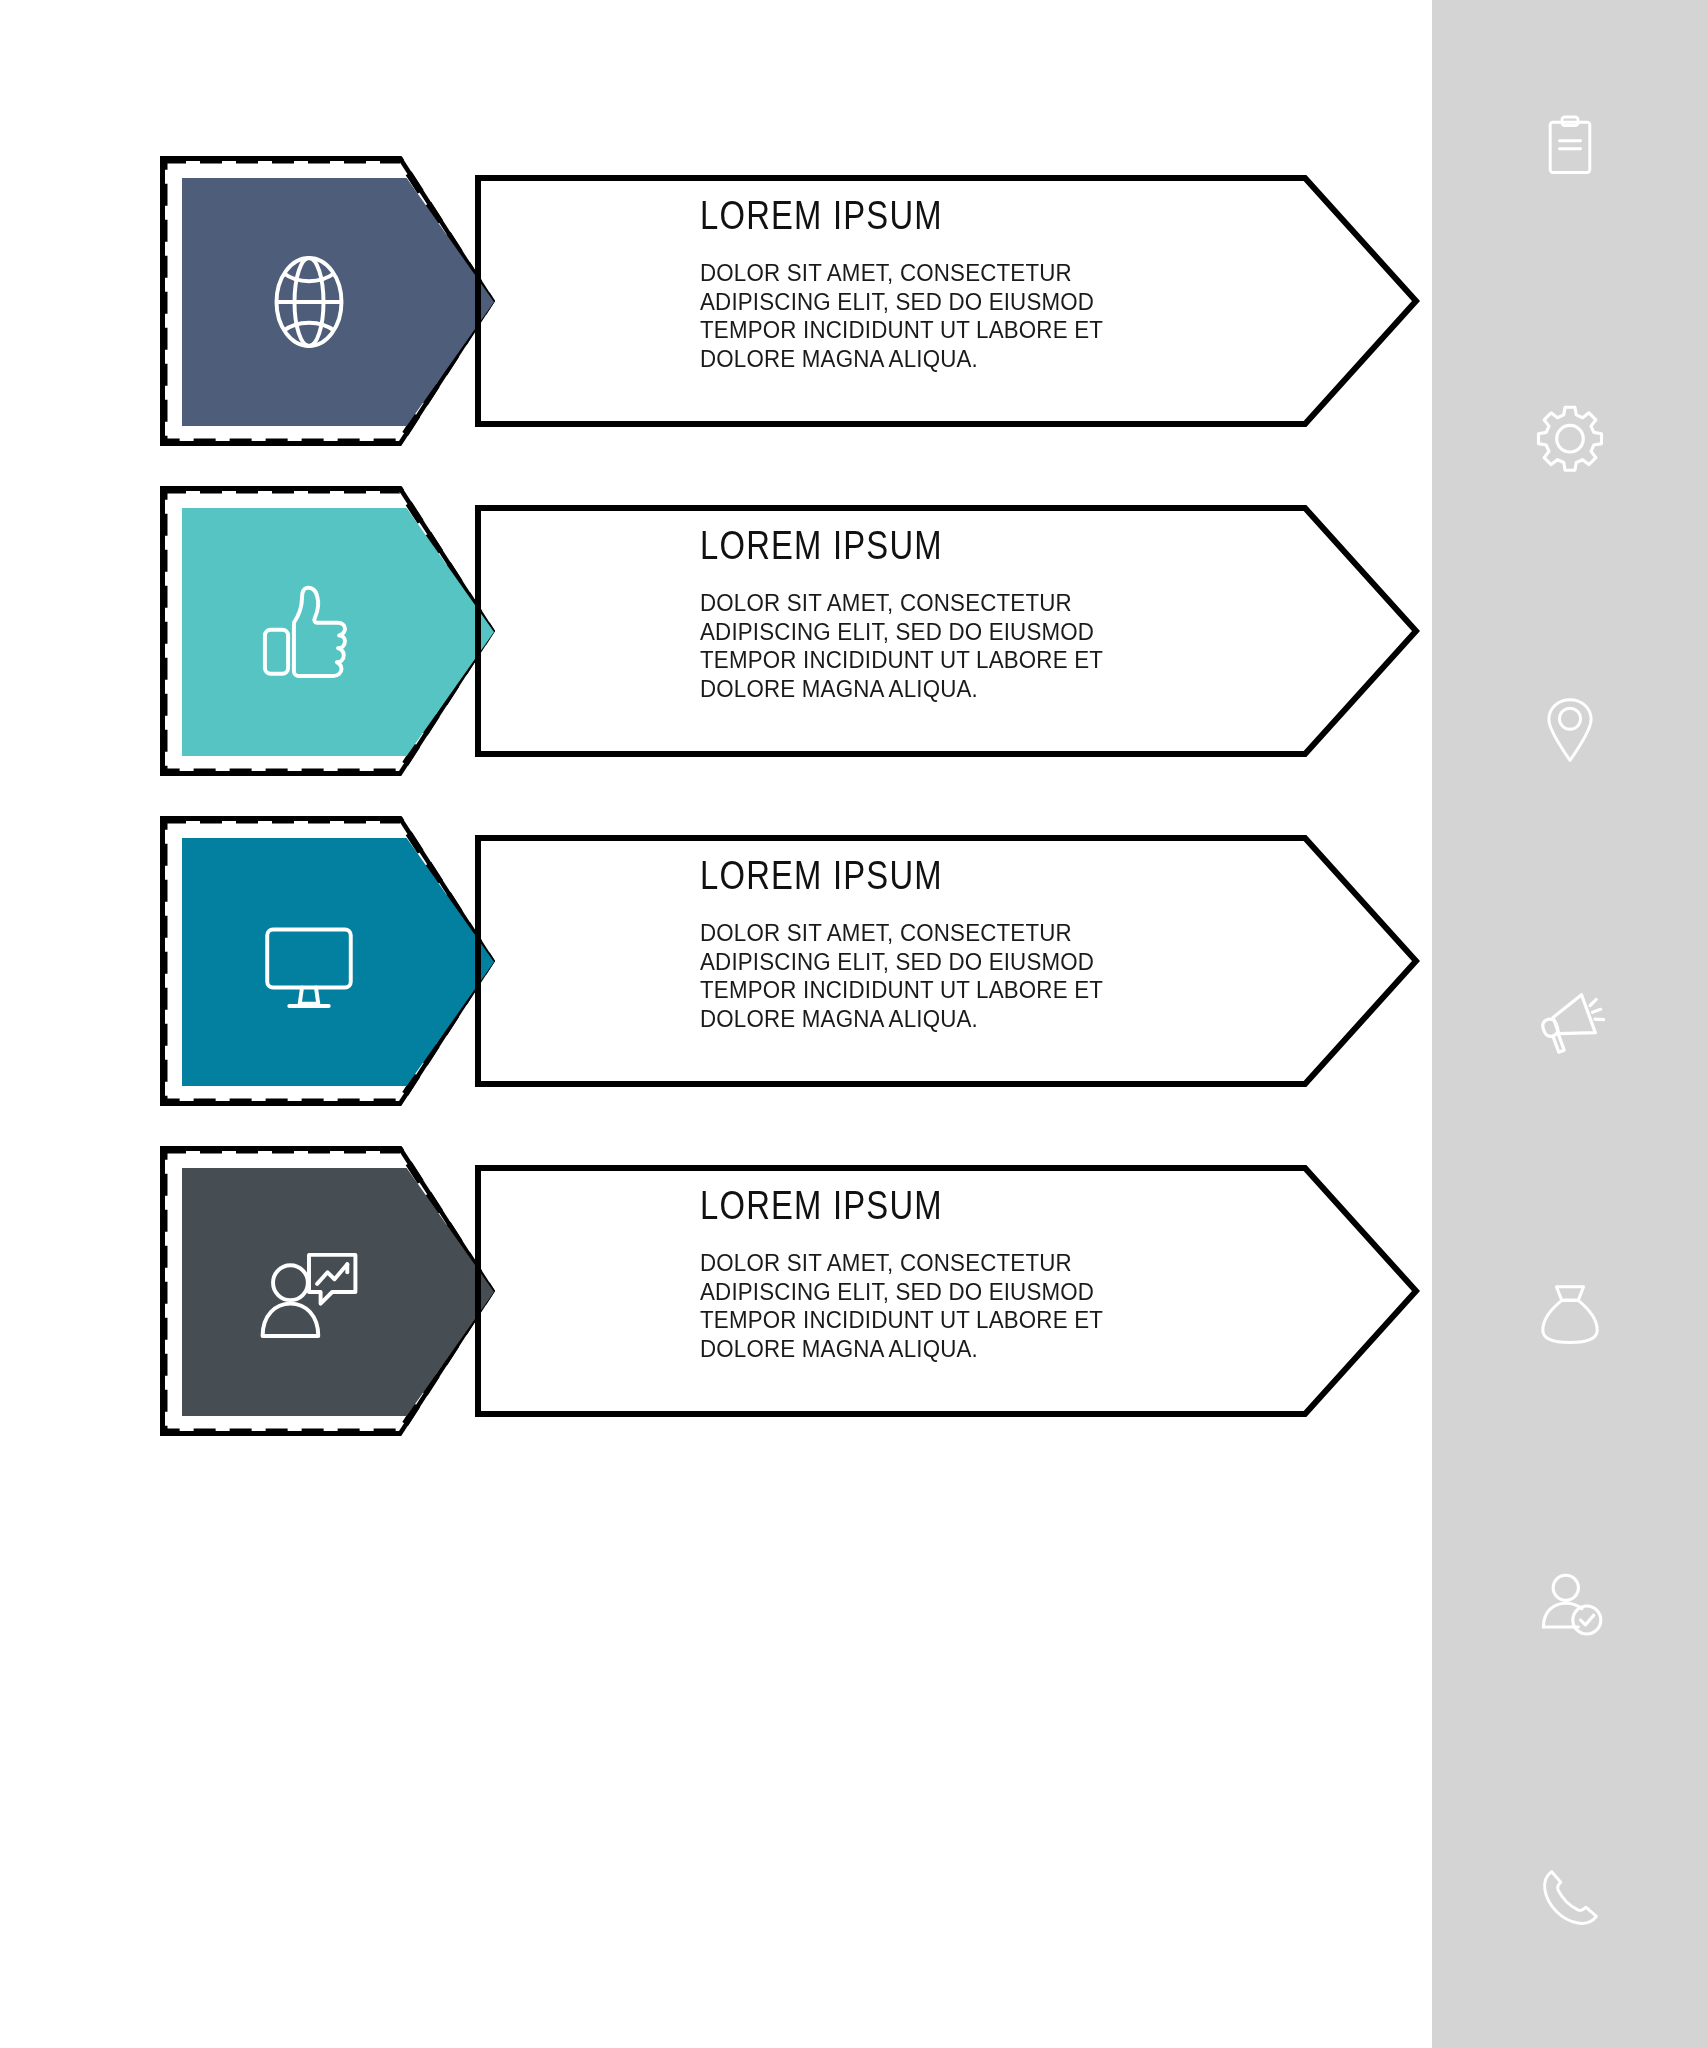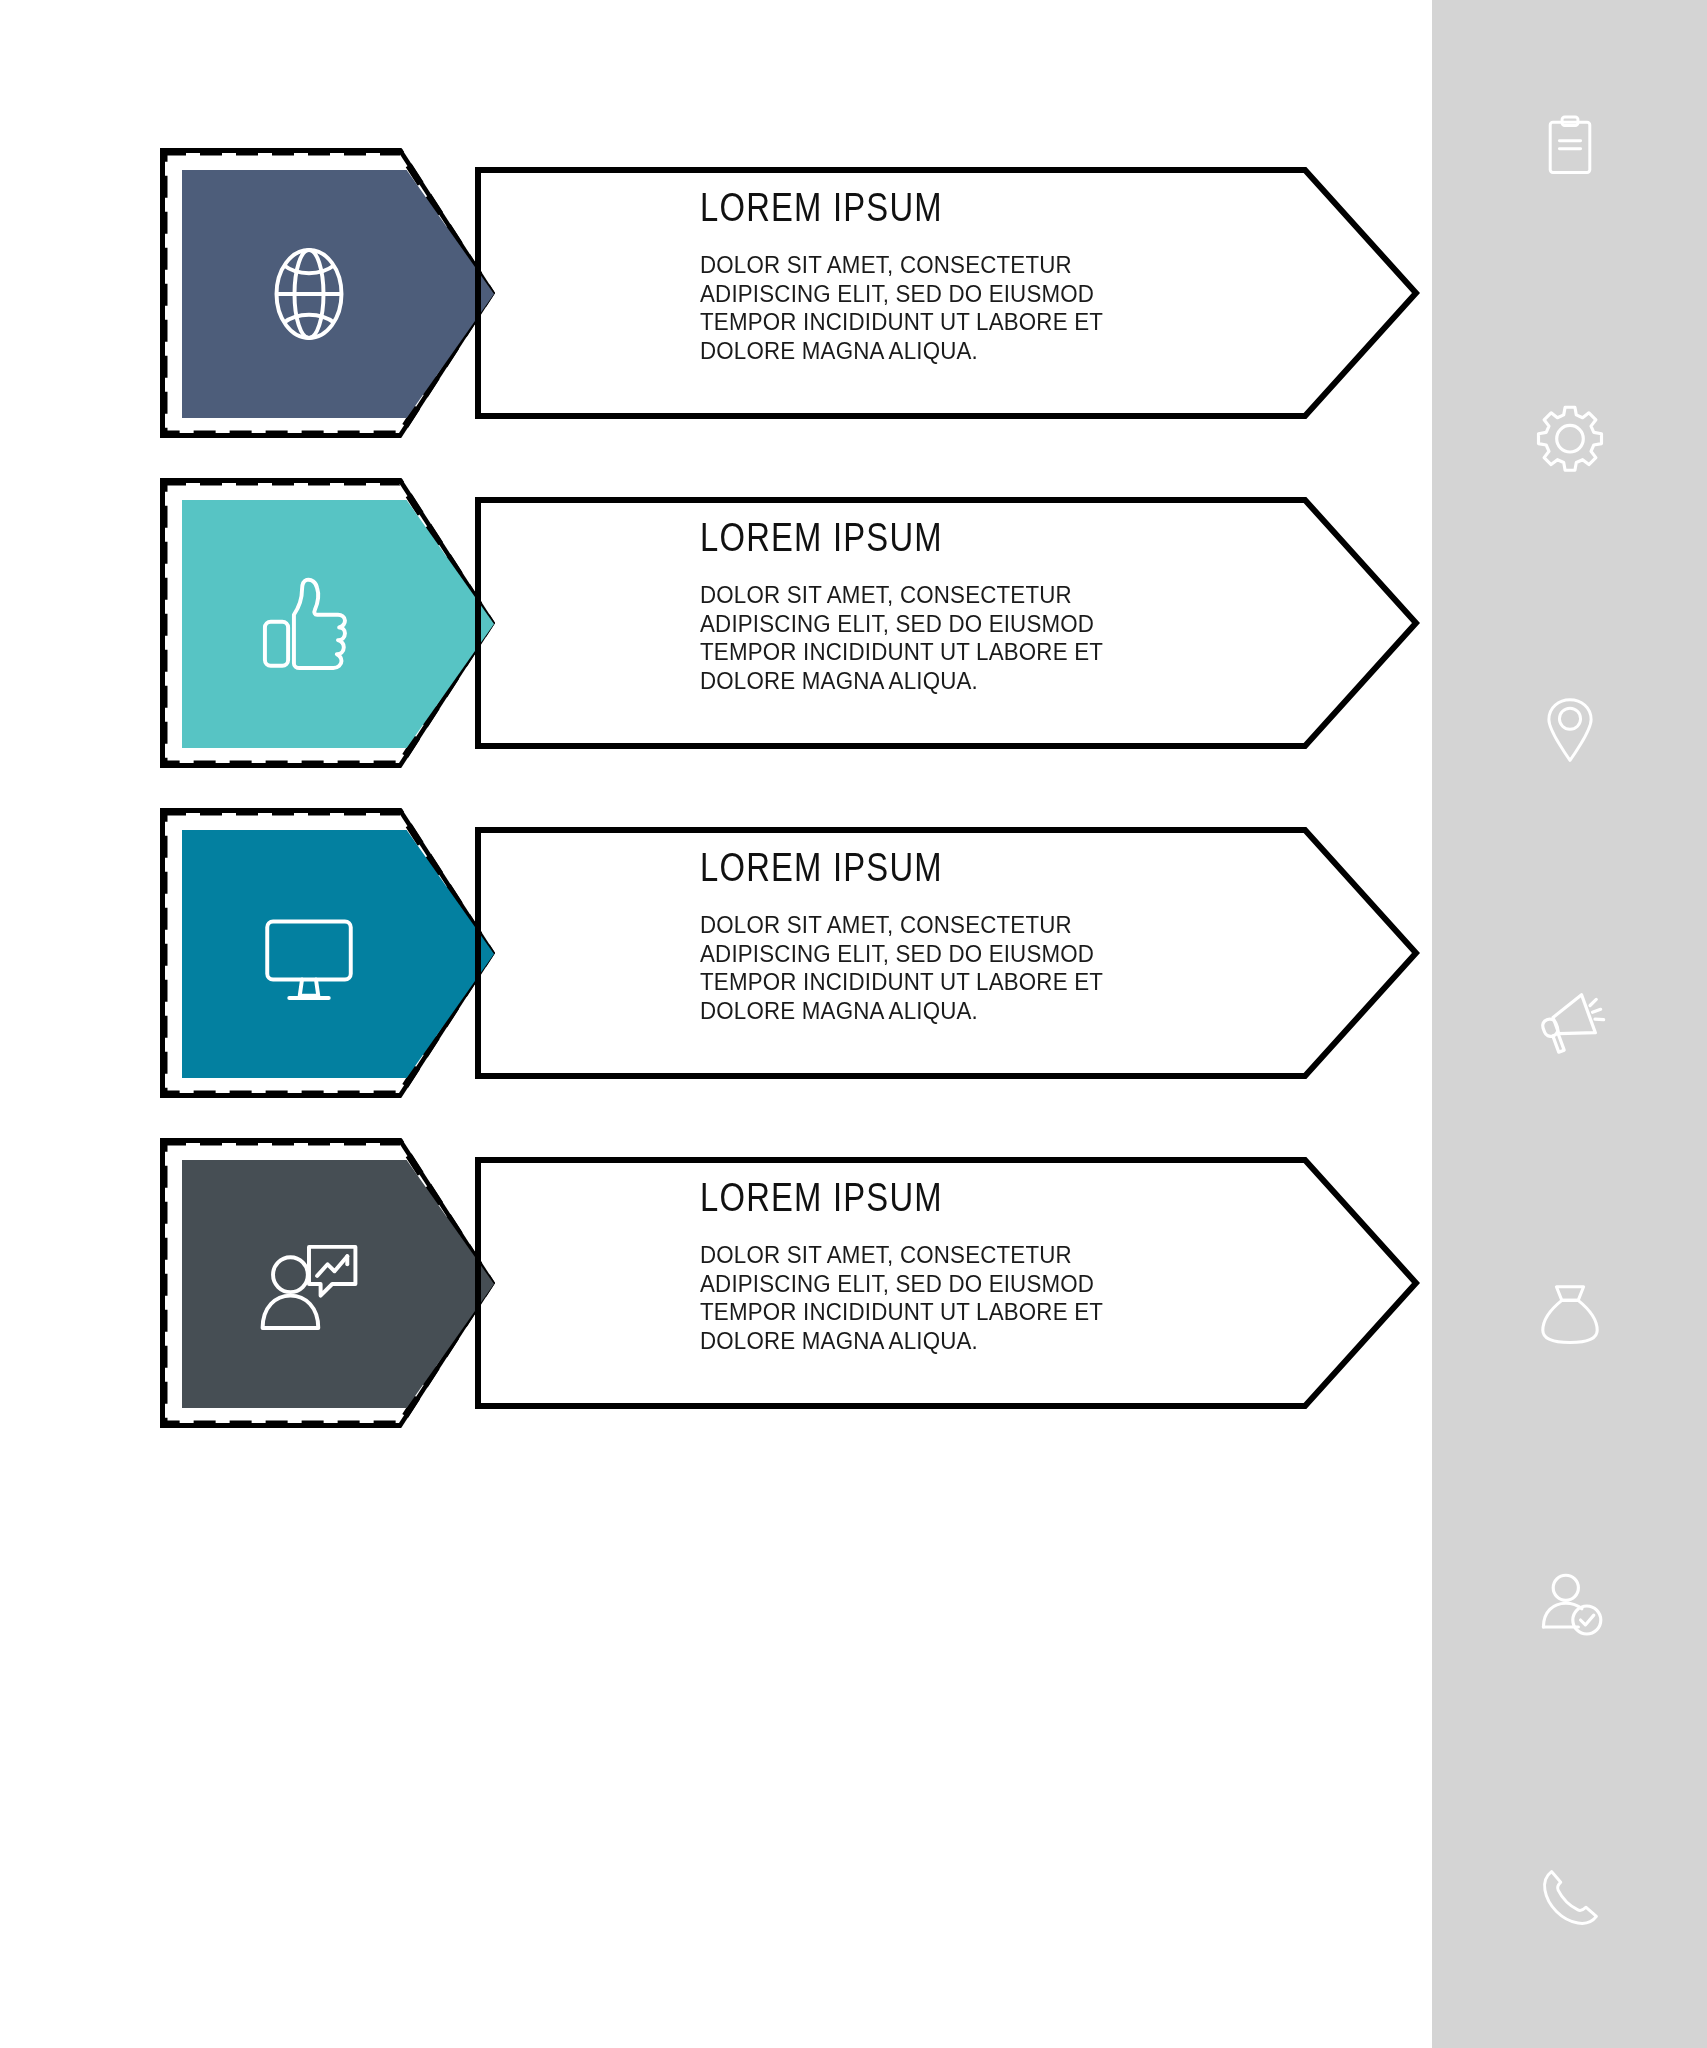--- a/index.html
+++ b/index.html
@@ -15,21 +15,21 @@
     background:#d4d4d4;
     display:flex; flex-direction:column; align-items:center;
   }
   .side-icon {
     width:275px; height:292px;
     display:flex; align-items:center; justify-content:center;
   }
   .side-icon svg { display:block; }
 
   
-  #infographic { position:absolute; top:8px; left:0; width:1432px; height:1440px; }
+  #infographic { position:absolute; top:16px; left:0; width:1432px; height:1440px; }
 
   .row { position:absolute; left:160px; width:1260px; height:290px; }
   .row-1 { top:140px; }
   .row-2 { top:470px; }
   .row-3 { top:800px; }
   .row-4 { top:1130px; }
 
   
   .dash-shape {
     position:absolute; left:0; top:0; width:335px; height:290px;

